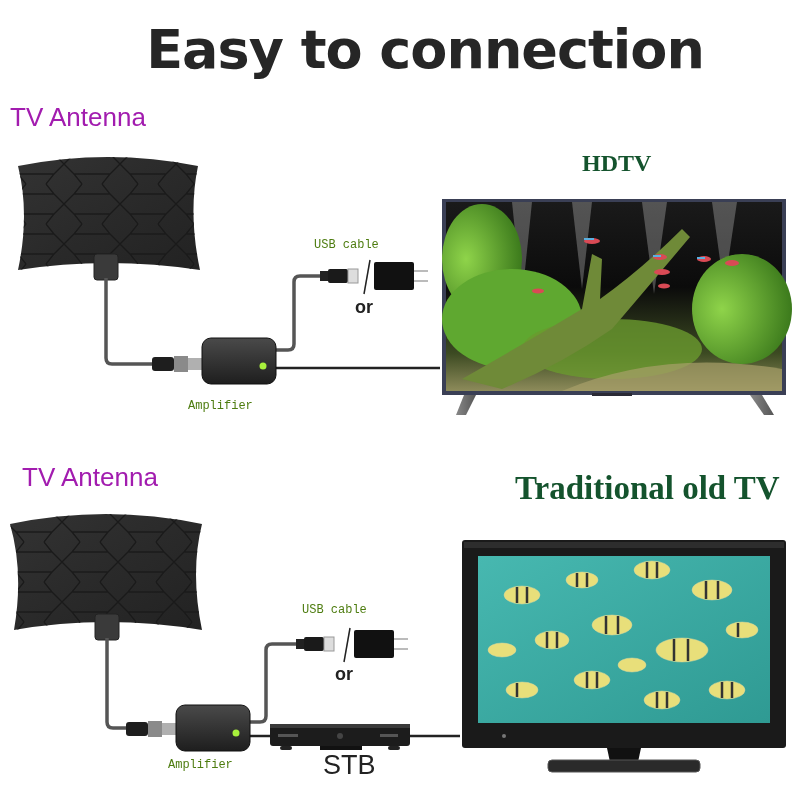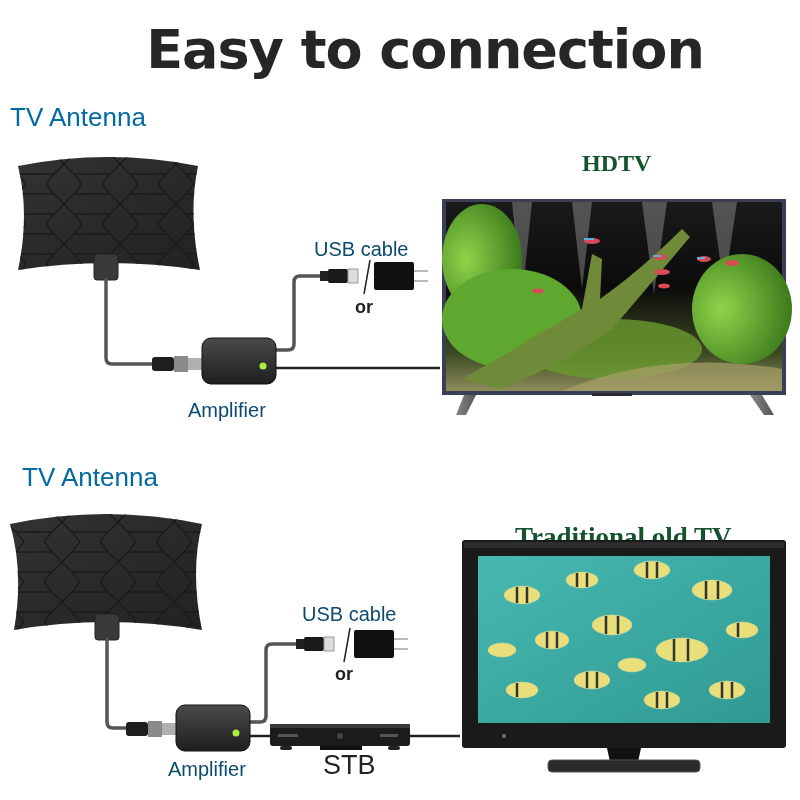--- a/index.html
+++ b/index.html
@@ -1,21 +1,21 @@
 <!DOCTYPE html>
 <html><head>
 <meta charset="utf-8">
 <style>
   html,body{margin:0;padding:0;background:#ffffff;}
   body{width:800px;height:800px;position:relative;overflow:hidden;font-family:"Liberation Sans",sans-serif;color:#222;}
   .abs{position:absolute;}
   .title{left:0;top:18px;width:850px;text-align:center;font-family:"DejaVu Sans",sans-serif;font-weight:bold;font-size:54px;letter-spacing:-1px;color:#262626;}
-  .section-label{font-family:"Liberation Sans",sans-serif;font-size:26px;color:#0369a1;}
+  .section-label{font-family:"Liberation Sans",sans-serif;font-size:26px;color:#a21caf;}
   .tv-label{font-family:"Liberation Serif",serif;font-weight:bold;color:#14532d;}
-  .small-label{font-family:Liberation Sans, sans-serif;font-size:20px;color:#0c4a6e;}
+  .small-label{font-family:Liberation Mono, monospace;font-size:12px;color:#4d7c0f;}
   .or-label{font-family:"Liberation Sans",sans-serif;font-weight:bold;font-size:18px;color:#222;}
   .stb-label{font-family:"Liberation Sans",sans-serif;font-size:27px;color:#222;}
   svg{position:absolute;overflow:visible;}
 </style>
 </head>
 <body>
 
 <svg width="0" height="0" style="position:absolute">
   <defs>
     <pattern id="hexpat" width="56" height="40" patternUnits="userSpaceOnUse">
@@ -184,21 +184,21 @@
 <svg style="left:342px;top:628px" width="10" height="36">
   <line x1="8" y1="0" x2="2" y2="34" stroke="#222" stroke-width="1.5"></line>
 </svg>
 <svg style="left:354px;top:630px" width="56" height="30">
   <rect x="0" y="0" width="40" height="28" rx="2" fill="#111"></rect>
   <line x1="40" y1="9" x2="54" y2="9" stroke="#bbb" stroke-width="2"></line>
   <line x1="40" y1="19" x2="54" y2="19" stroke="#bbb" stroke-width="2"></line>
 </svg>
 <div class="abs or-label" style="left:335px;top:664px;">or</div>
 
-<div class="abs tv-label" style="left:515px;top:522px;font-size:27px;">Traditional old TV</div>
+<div class="abs tv-label" style="left:515px;top:470px;font-size:33px;">Traditional old TV</div>
 <svg style="left:462px;top:540px" width="330" height="240">
   <rect x="0" y="0" width="324" height="208" rx="3" fill="#1a1a1a"></rect>
   <rect x="2" y="2" width="320" height="6" fill="#3a3a3a" opacity="0.6"></rect>
   <rect x="16" y="16" width="292" height="167" fill="url(#seaBg)"></rect>
 
   <g>
     <g fill="#e8df7a" stroke="#d7d7a0" stroke-width="0.5">
       <ellipse cx="60" cy="55" rx="18" ry="9"></ellipse>
         <ellipse cx="120" cy="40" rx="16" ry="8"></ellipse>
       <ellipse cx="190" cy="30" rx="18" ry="9"></ellipse>

